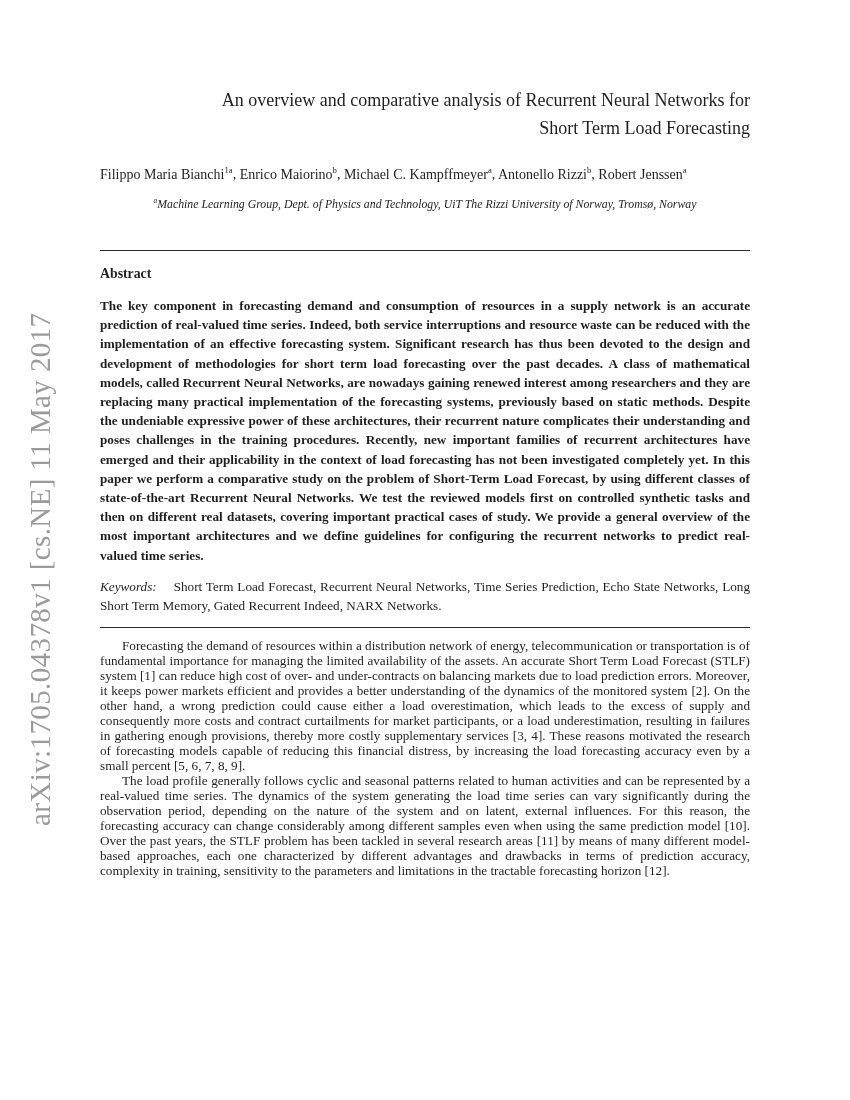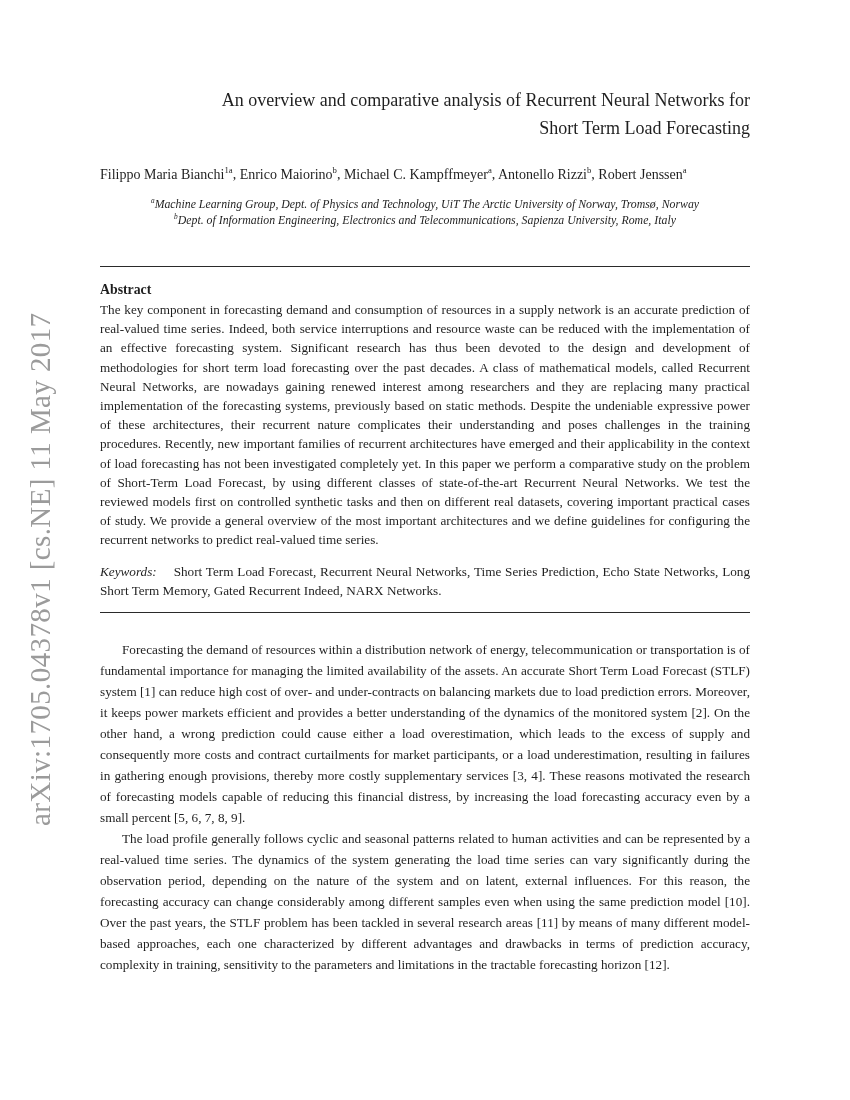--- a/index.html
+++ b/index.html
@@ -64,47 +64,48 @@
     width: 100%;
   }
   .rule-top { margin-top: 38px; }
   .rule-bottom { margin-top: 12px; }
   .abstract-heading {
     margin-top: 15px;
     font-size: 13.8px;
     font-weight: bold;
   }
   .abstract-text {
-    margin: 2px 0 0 0;
+    margin: 14px 0 0 0;
     font-size: 13.2px;
     line-height: 19.2px;
     text-align: justify;
+    font-weight: bold;
   }
   .keywords {
     margin: 12px 0 0 0;
     font-size: 13.2px;
     line-height: 19.2px;
     text-align: justify;
   }
   .kw-label {
     font-style: italic;
     margin-right: 17px;
   }
   .section-heading {
     margin-top: 24px;
     font-size: 13.8px;
     font-weight: bold;
   }
   .section-heading .sec-num {
     margin-right: 10px;
   }
   .body-par {
-    margin: 26px 0 0 0;
+    margin: 10px 0 0 0;
     font-size: 13.2px;
-    line-height: 21px;
+    line-height: 15px;
     text-align: justify;
     text-indent: 22px;
   }
   .body-par + .body-par {
     margin-top: 0;
   }
 </style>
 </head>
 <body>
 
@@ -112,22 +113,21 @@
 
   <div class="arxiv-stamp">arXiv:1705.04378v1  [cs.NE]  11 May 2017</div>
 
   <div class="content">
 
     <h1 class="title"><span>An overview and comparative analysis of Recurrent Neural Networks for</span><br><span>Short Term Load Forecasting</span></h1>
 
     <div class="authors"><span class="author"><span>Filippo Maria Bianchi</span><sup>1a</sup><span>, </span></span><span class="author"><span>Enrico Maiorino</span><sup>b</sup><span>, </span></span><span class="author"><span>Michael C. Kampffmeyer</span><sup>a</sup><span>, </span></span><span class="author"><span>Antonello Rizzi</span><sup>b</sup><span>, </span></span><span class="author"><span>Robert Jenssen</span><sup>a</sup><span></span></span></div>
 
     <div class="affiliations">
-      <div class="affil"><sup>a</sup><span>Machine Learning Group, Dept. of Physics and Technology, UiT The Arctic University of Norway, Tromsø, Norway</span></div>
-      <div class="affil"><sup>b</sup><span>Dept. of Information Engineering, Electronics and Telecommunications, Sapienza University, Rome, Italy</span></div>
+      <div class="affil"><sup>a</sup><span>Machine Learning Group, Dept. of Physics and Technology, UiT The Rizzi University of Norway, Tromsø, Norway</span></div>
     </div>
 
     <hr class="rule rule-top">
 
     <div class="abstract-heading">Abstract</div>
 
     <p class="abstract-text">The key component in forecasting demand and consumption of resources in a supply network is an accurate prediction of real-valued time series. Indeed, both service interruptions and resource waste can be reduced with the implementation of an effective forecasting system. Significant research has thus been devoted to the design and development of methodologies for short term load forecasting over the past decades. A class of mathematical models, called Recurrent Neural Networks, are nowadays gaining renewed interest among researchers and they are replacing many practical implementation of the forecasting systems, previously based on static methods. Despite the undeniable expressive power of these architectures, their recurrent nature complicates their understanding and poses challenges in the training procedures. Recently, new important families of recurrent architectures have emerged and their applicability in the context of load forecasting has not been investigated completely yet. In this paper we perform a comparative study on the problem of Short-Term Load Forecast, by using different classes of state-of-the-art Recurrent Neural Networks. We test the reviewed models first on controlled synthetic tasks and then on different real datasets, covering important practical cases of study. We provide a general overview of the most important architectures and we define guidelines for configuring the recurrent networks to predict real-valued time series.</p>
 
     <p class="keywords"><span class="kw-label">Keywords:</span><span class="kw-text">Short Term Load Forecast, Recurrent Neural Networks, Time Series Prediction, Echo State Networks, Long Short Term Memory, Gated Recurrent Indeed, NARX Networks.</span></p>
 

